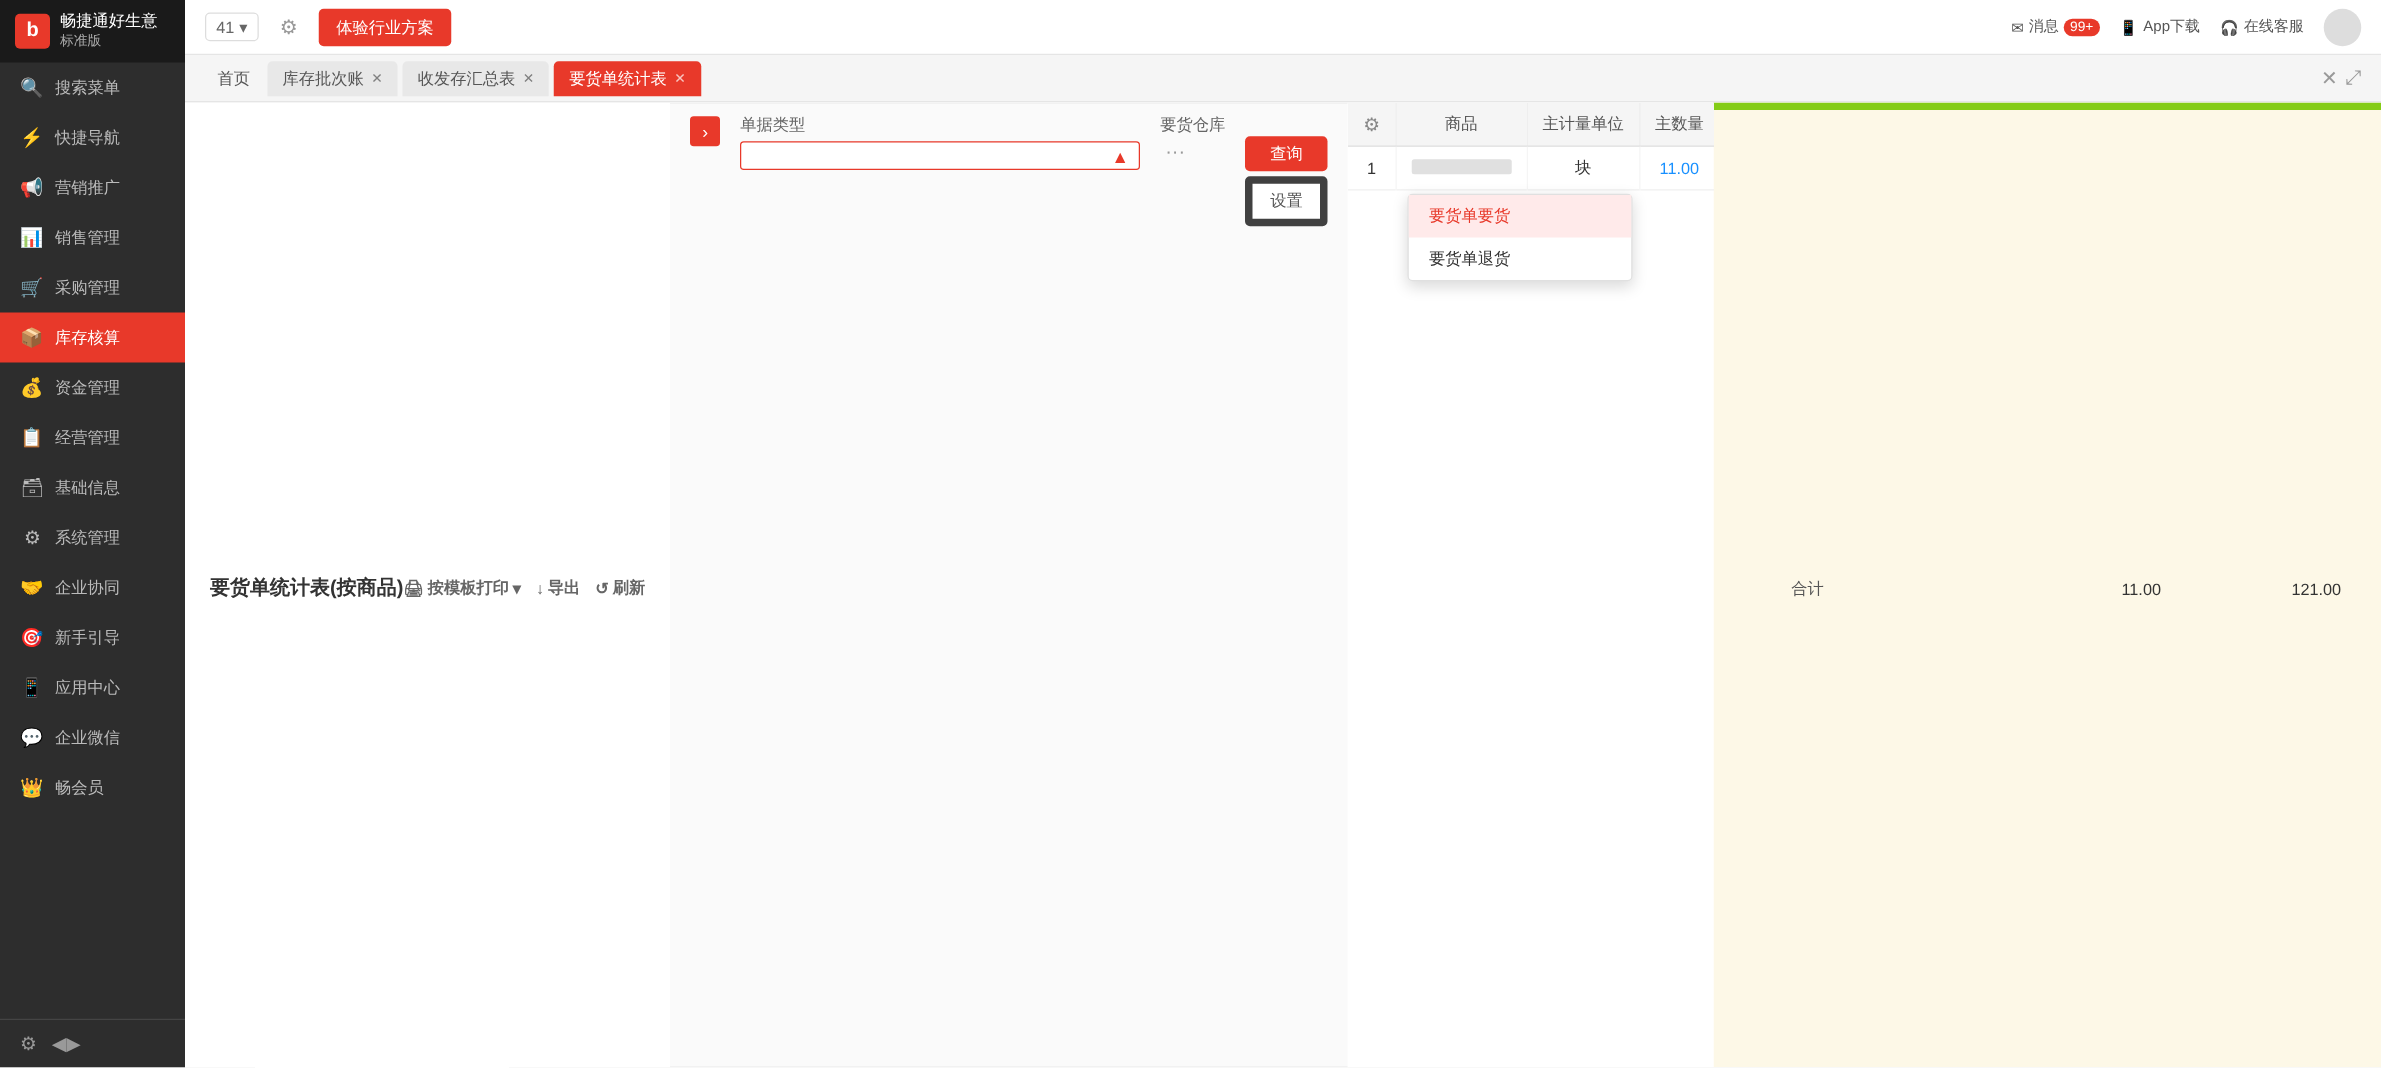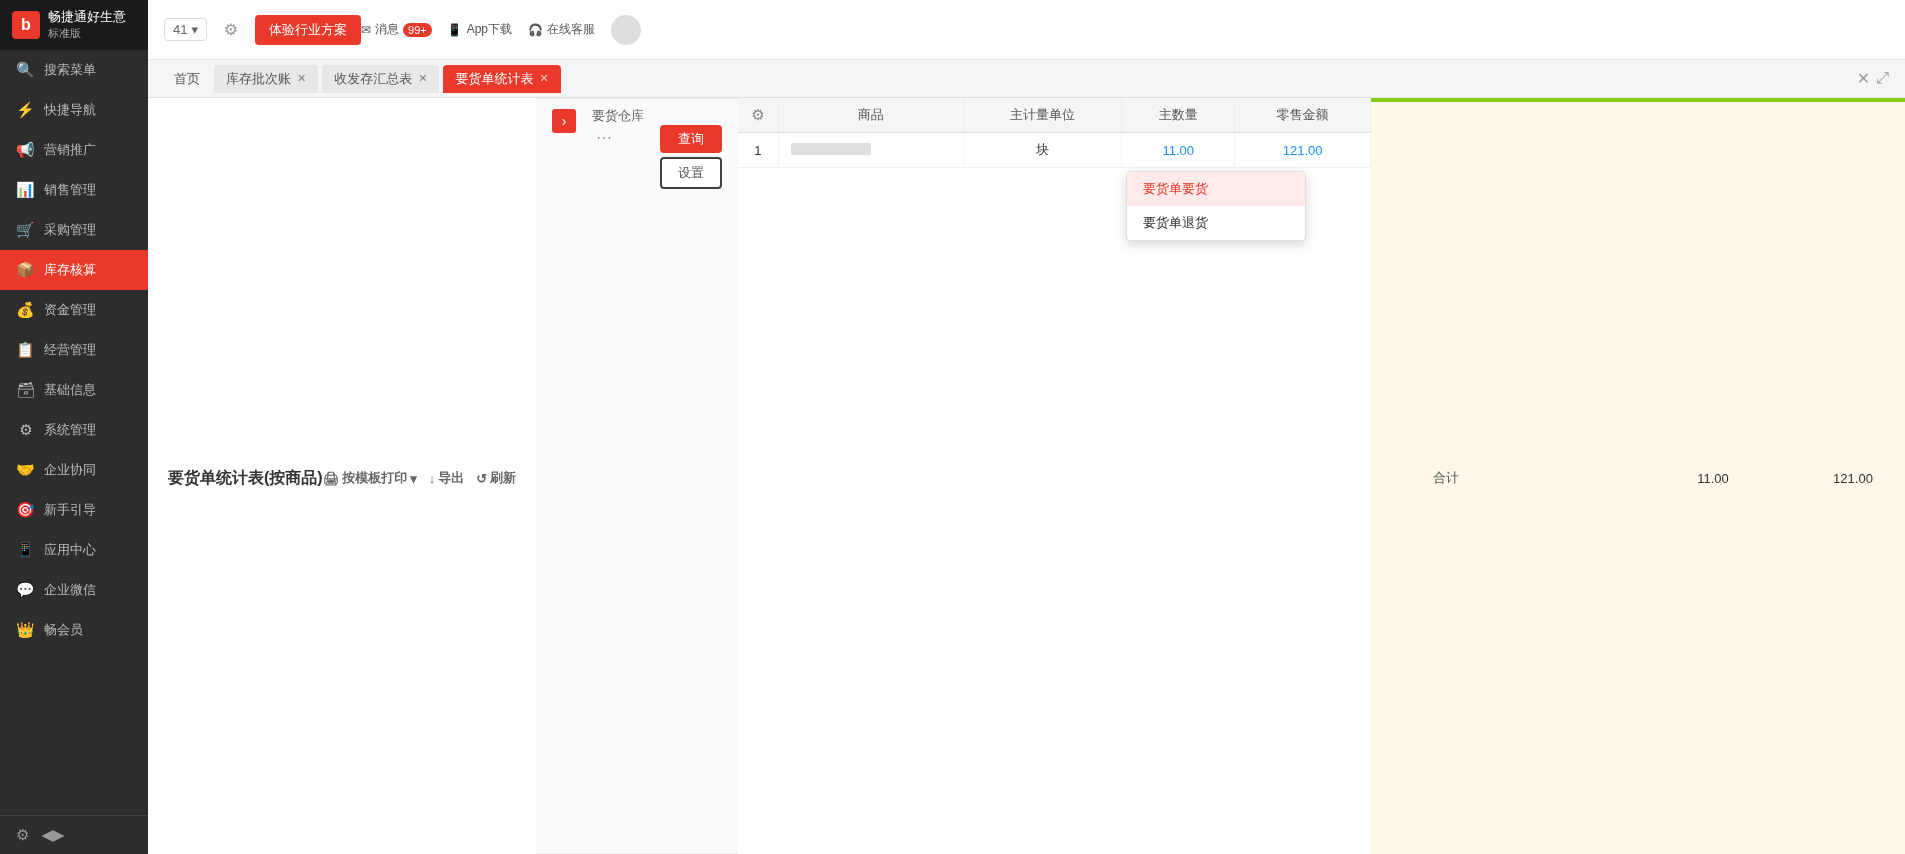--- a/index.html
+++ b/index.html
@@ -74,25 +74,26 @@
       flex: 1;
       display: flex;
       flex-direction: column;
       background: #f5f5f5;
       overflow: hidden;
     }
 
     
     .topbar {
       background: #fff;
-      height: 60px;
+      height: 44px;
       display: flex;
       align-items: center;
       padding: 0 16px;
       border-bottom: 1px solid #e5e5e5;
+      justify-content: space-between;
       flex-shrink: 0;
     }
     .topbar-left {
       display: flex;
       align-items: center;
       gap: 10px;
     }
     .topbar-selector {
       display: flex;
       align-items: center;
@@ -320,21 +321,21 @@
     .btn-query {
       background: #e8392a;
       color: white;
       border: none;
       border-radius: 4px;
       padding: 5px 18px;
       cursor: pointer;
       font-size: 13px;
     }
     .btn-settings {
-      border: 2px solid #404040;
+      border: 6px solid #404040;
       background: #fff;
       border-radius: 4px;
       padding: 5px 14px;
       cursor: pointer;
       font-size: 13px;
       color: #555;
     }
 
     
     .dropdown-overlay {
@@ -400,21 +401,21 @@
       width: 80px;
       height: 12px;
       background: #e0e0e0;
       border-radius: 2px;
     }
     tbody td a { color: #1890ff; text-decoration: none; }
 
     
     .table-footer {
       background: #fdf8e7;
-      border-top: 4px solid #84cc16;
+      border-top: 6px solid #84cc16;
       padding: 8px 12px;
       display: flex;
       align-items: center;
       flex-shrink: 0;
     }
     .table-footer .footer-label {
       width: 230px;
       padding-left: 50px;
       font-size: 13px;
       color: #555;
@@ -586,20 +587,27 @@
           <span>↺</span>
           <span>刷新</span>
         </span>
       </div>
     </div>
 
     <div class="filter-bar">
       <button class="filter-expand-btn">›</button>
 
 
+      <div class="filter-type-group">
+        <div class="filter-label">单据类型</div>
+        <div class="filter-type-input-wrap">
+          <input class="filter-type-input" type="text" value="" style="">
+          <span class="filter-type-chevron">▲</span>
+        </div>
+      </div>
 
       <div class="filter-group">
         <div class="filter-label">要货仓库</div>
         <div class="filter-warehouse-group">
           <span class="filter-more-btn">···</span>
         </div>
       </div>
 
       <div style="display:flex; flex-direction:column; gap:4px; margin-top:18px;">
         <button class="btn-query">查询</button>

